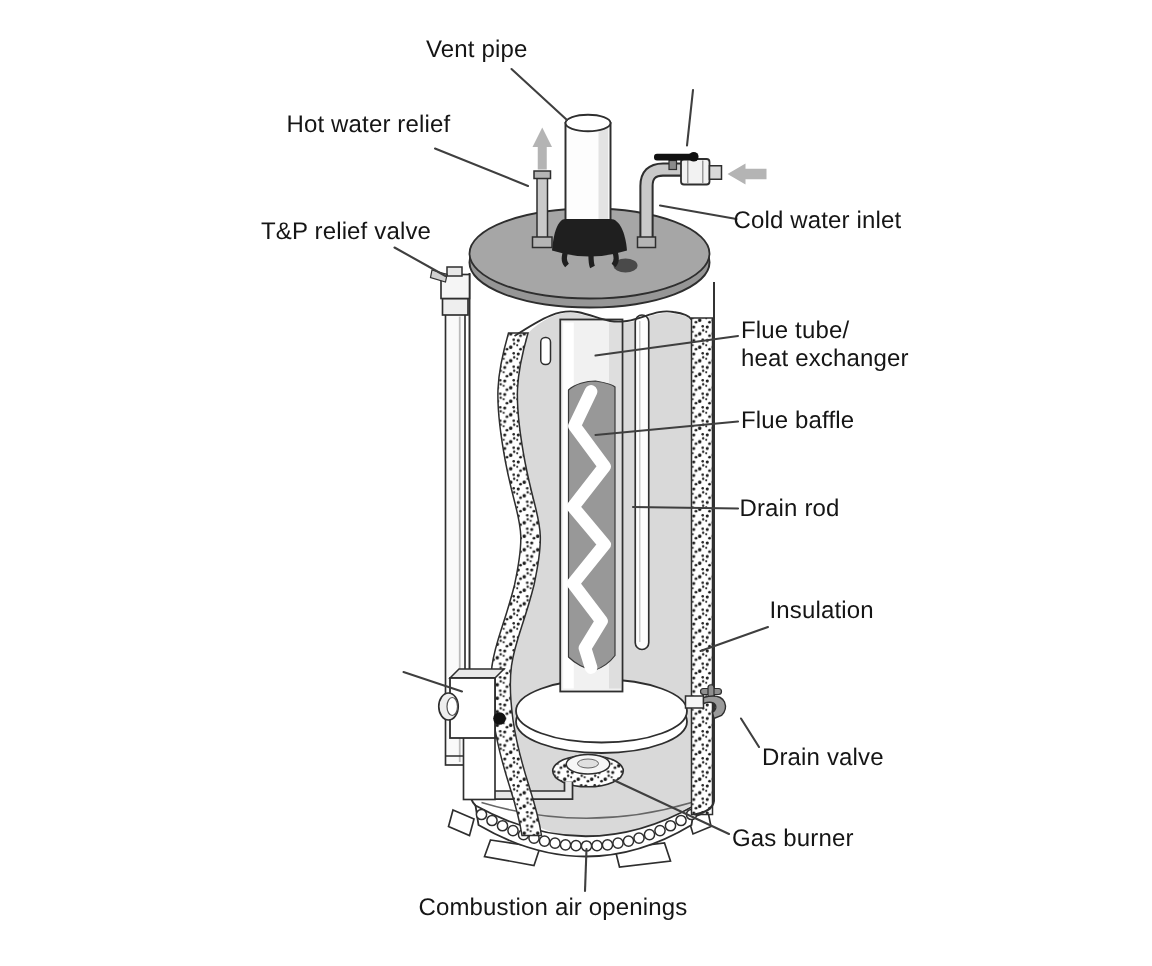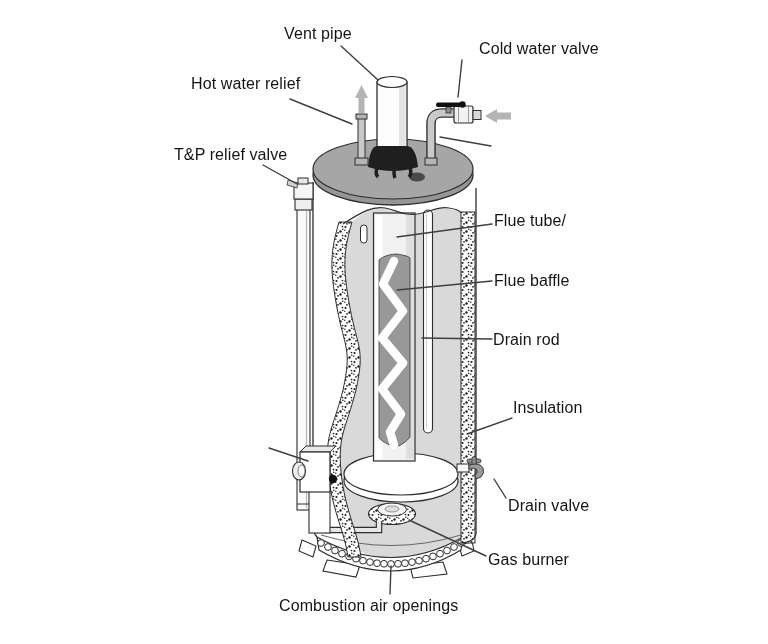--- a/index.html
+++ b/index.html
@@ -200,25 +200,26 @@
     <line x1="481" y1="339" x2="411" y2="338"></line>
     <line x1="501" y1="418" x2="456" y2="434"></line>
     <line x1="258" y1="448" x2="297" y2="461"></line>
     <line x1="495" y1="498" x2="483" y2="479"></line>
     <line x1="475" y1="556" x2="398" y2="520"></line>
     <line x1="379" y1="594" x2="380" y2="566"></line>
   </g>
 </svg>
 
 <div class="lbl" style="left:273px;top:24px">Vent pipe</div>
-<div class="lbl" style="left:468px;top:39px">Cold water valve</div>
 <div class="lbl" style="left:180px;top:74px">Hot water relief</div>
+<div class="lbl" style="left:478px;top:138px">Cold water inlet</div>
 <div class="lbl" style="left:163px;top:145px">T&amp;P relief valve</div>
 <div class="lbl" style="left:483px;top:211px">
   <div>Flue tube/</div>
+  <div>heat exchanger</div>
 </div>
 <div class="lbl" style="left:483px;top:271px">Flue baffle</div>
 <div class="lbl" style="left:482px;top:330px">Drain rod</div>
 <div class="lbl" style="left:502px;top:398px">Insulation</div>
 <div class="lbl" style="left:497px;top:496px">Drain valve</div>
 <div class="lbl" style="left:477px;top:550px">Gas burner</div>
 <div class="lbl" style="left:268px;top:596px">Combustion air openings</div>
 
 </div>
 

